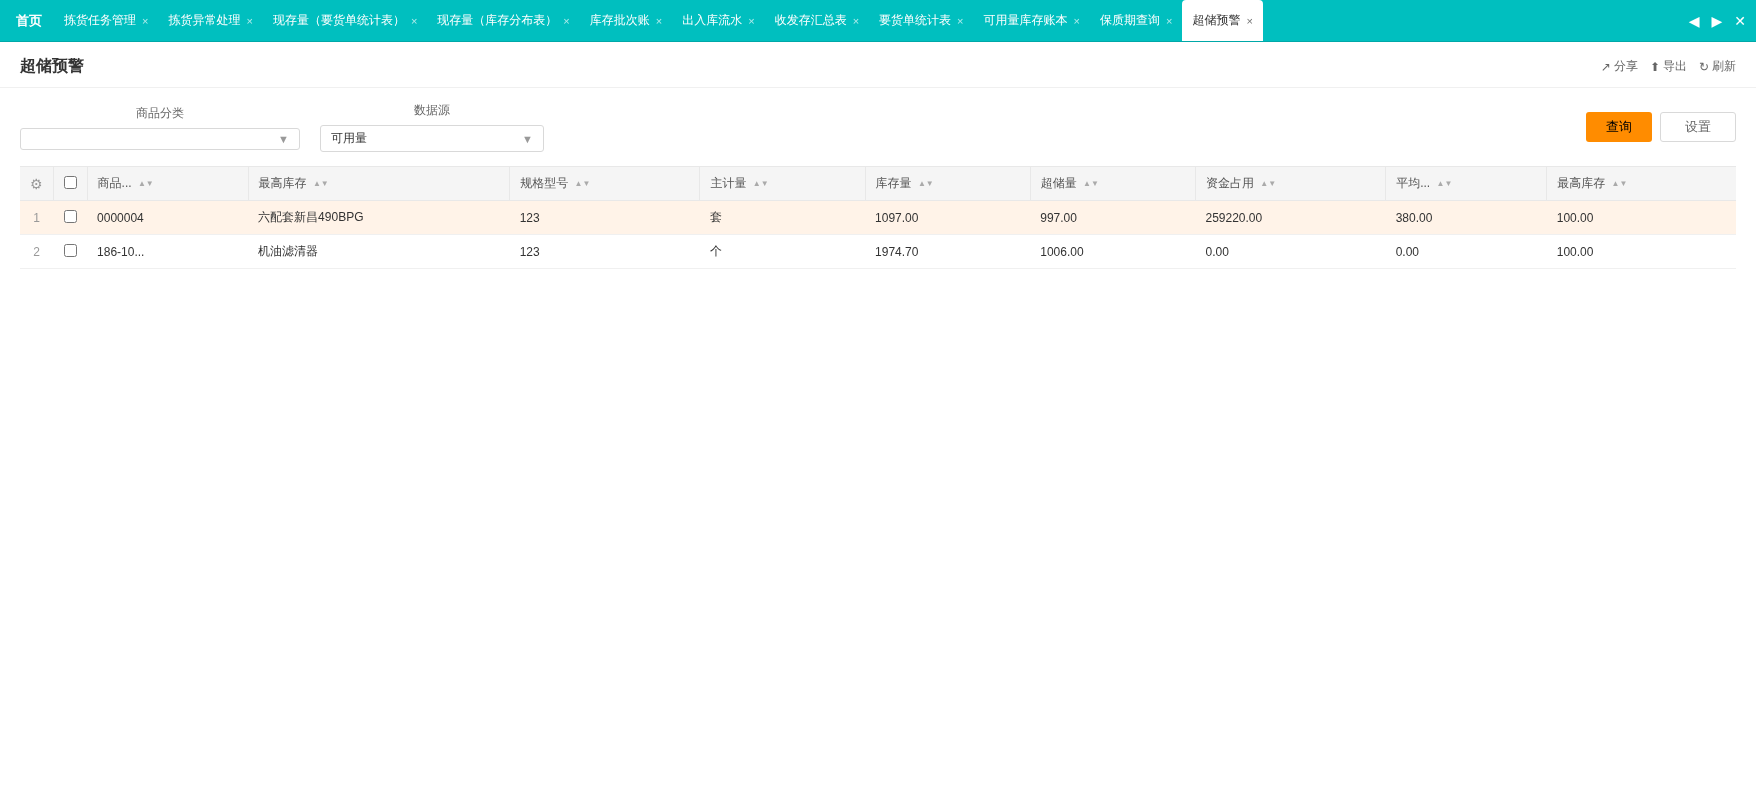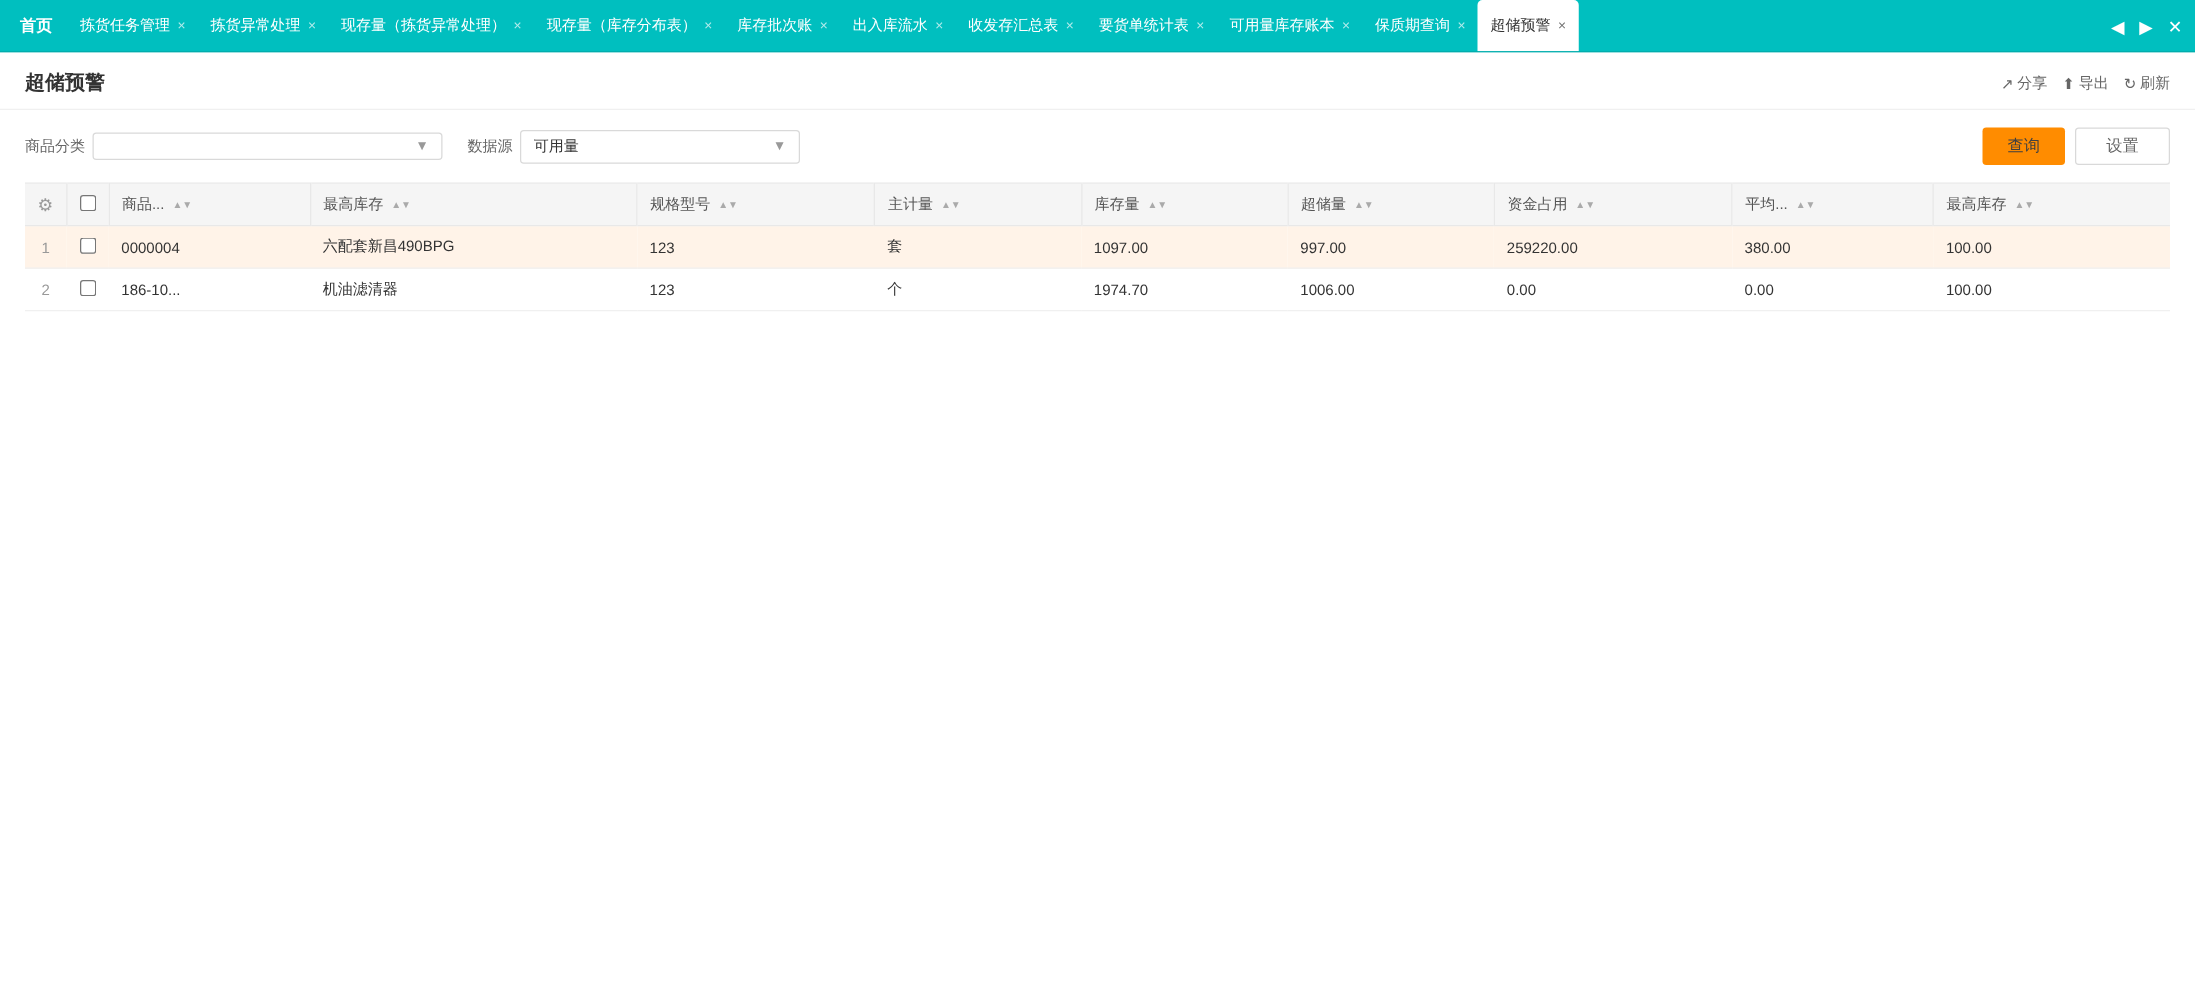--- a/index.html
+++ b/index.html
@@ -95,20 +95,21 @@
       display: flex;
       align-items: center;
       padding: 14px 20px;
       gap: 20px;
       background: #fff;
     }
     .filter-item {
       display: flex;
       align-items: center;
       gap: 6px;
+      flex-direction: column;
     }
     .filter-label {
       font-size: 12px;
       color: #666;
     }
     .filter-select {
       display: flex;
       align-items: center;
       border: 1px solid #d9d9d9;
       border-radius: 3px;
@@ -125,21 +126,21 @@
       color: #999;
       font-size: 11px;
     }
     .filter-btn-group {
       margin-left: auto;
       display: flex;
       gap: 8px;
     }
     .btn-query {
       background: #ff8c00;
-      color: #404040;
+      color: #000000;
       border: none;
       border-radius: 3px;
       padding: 6px 20px;
       cursor: pointer;
       font-size: 13px;
     }
     .btn-settings {
       background: #fff;
       color: #666;
       border: 1px solid #d9d9d9;
@@ -219,21 +220,21 @@
 
   <div class="topbar-item">
     <span>拣货任务管理</span>
     <span class="close-btn">×</span>
   </div>
   <div class="topbar-item">
     <span>拣货异常处理</span>
     <span class="close-btn">×</span>
   </div>
   <div class="topbar-item">
-    <span>现存量（拣货异常处理）</span>
+    <span>现存量（要货单统计表）</span>
     <span class="close-btn">×</span>
   </div>
   <div class="topbar-item">
     <span>现存量（库存分布表）</span>
     <span class="close-btn">×</span>
   </div>
   <div class="topbar-item">
     <span>库存批次账</span>
     <span class="close-btn">×</span>
   </div>

